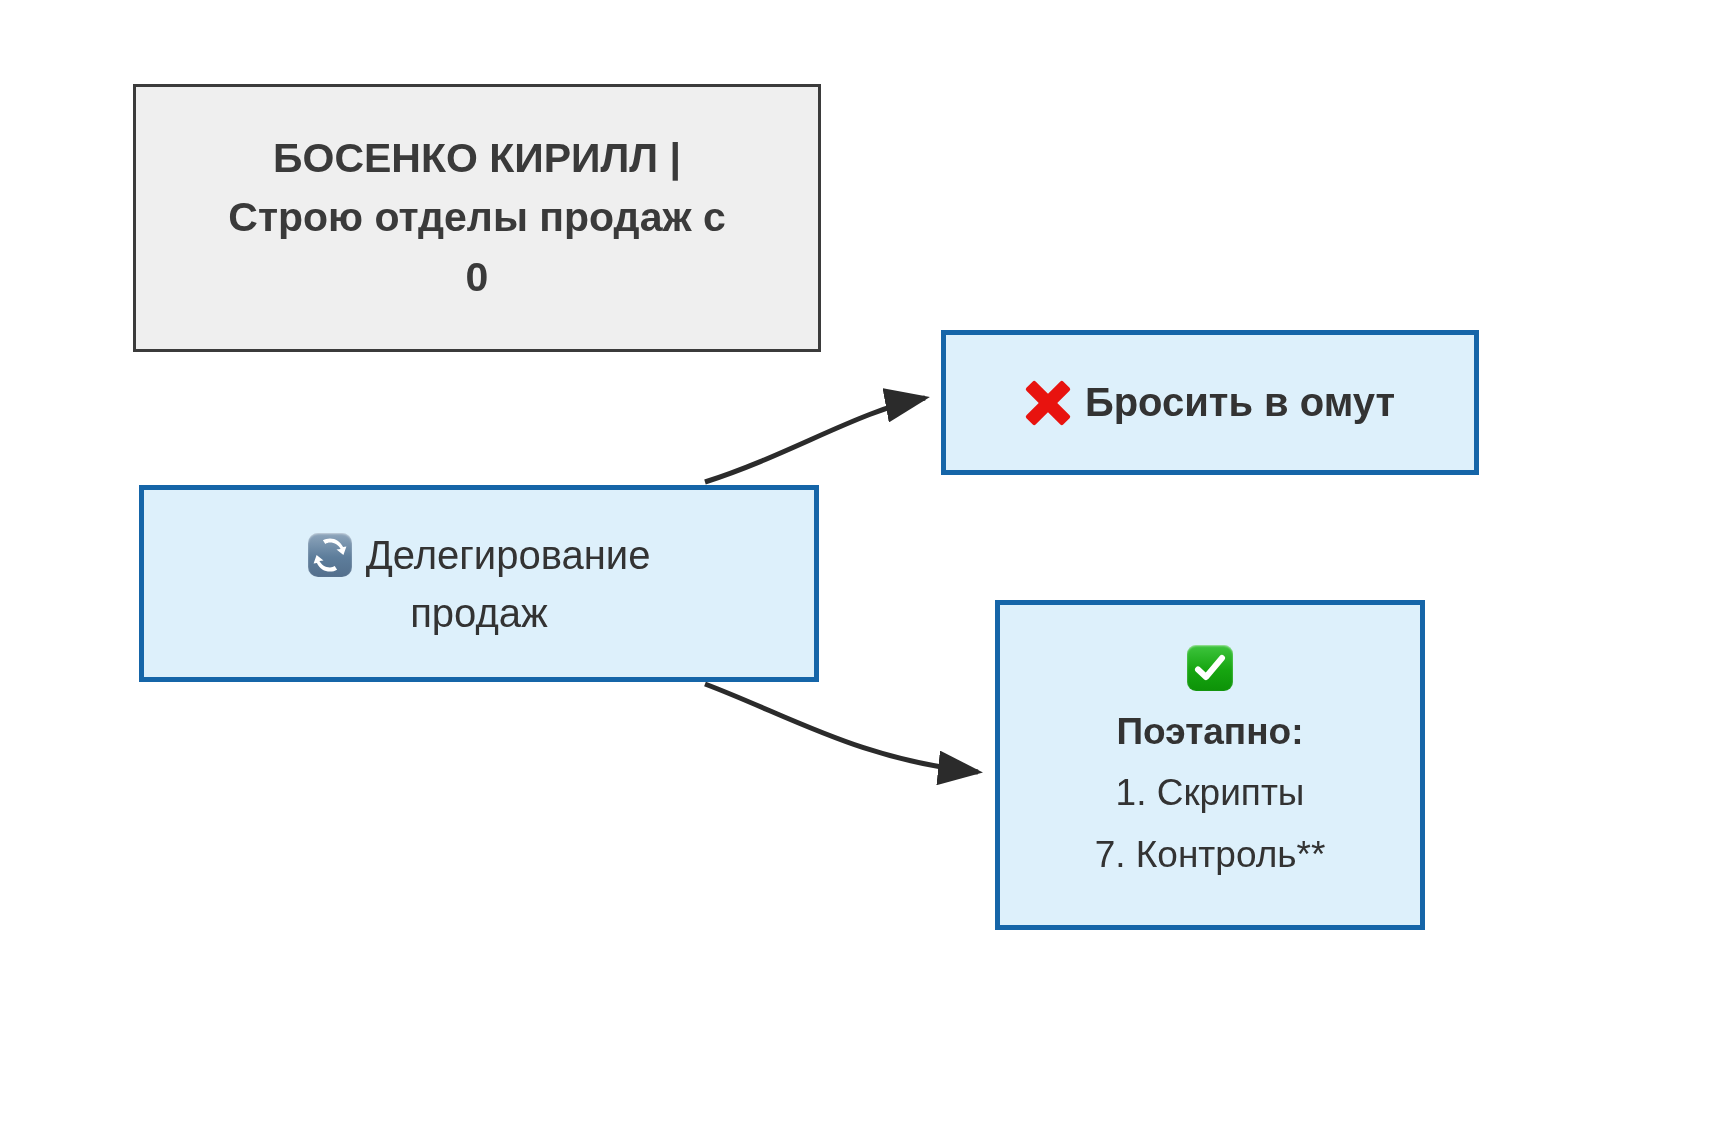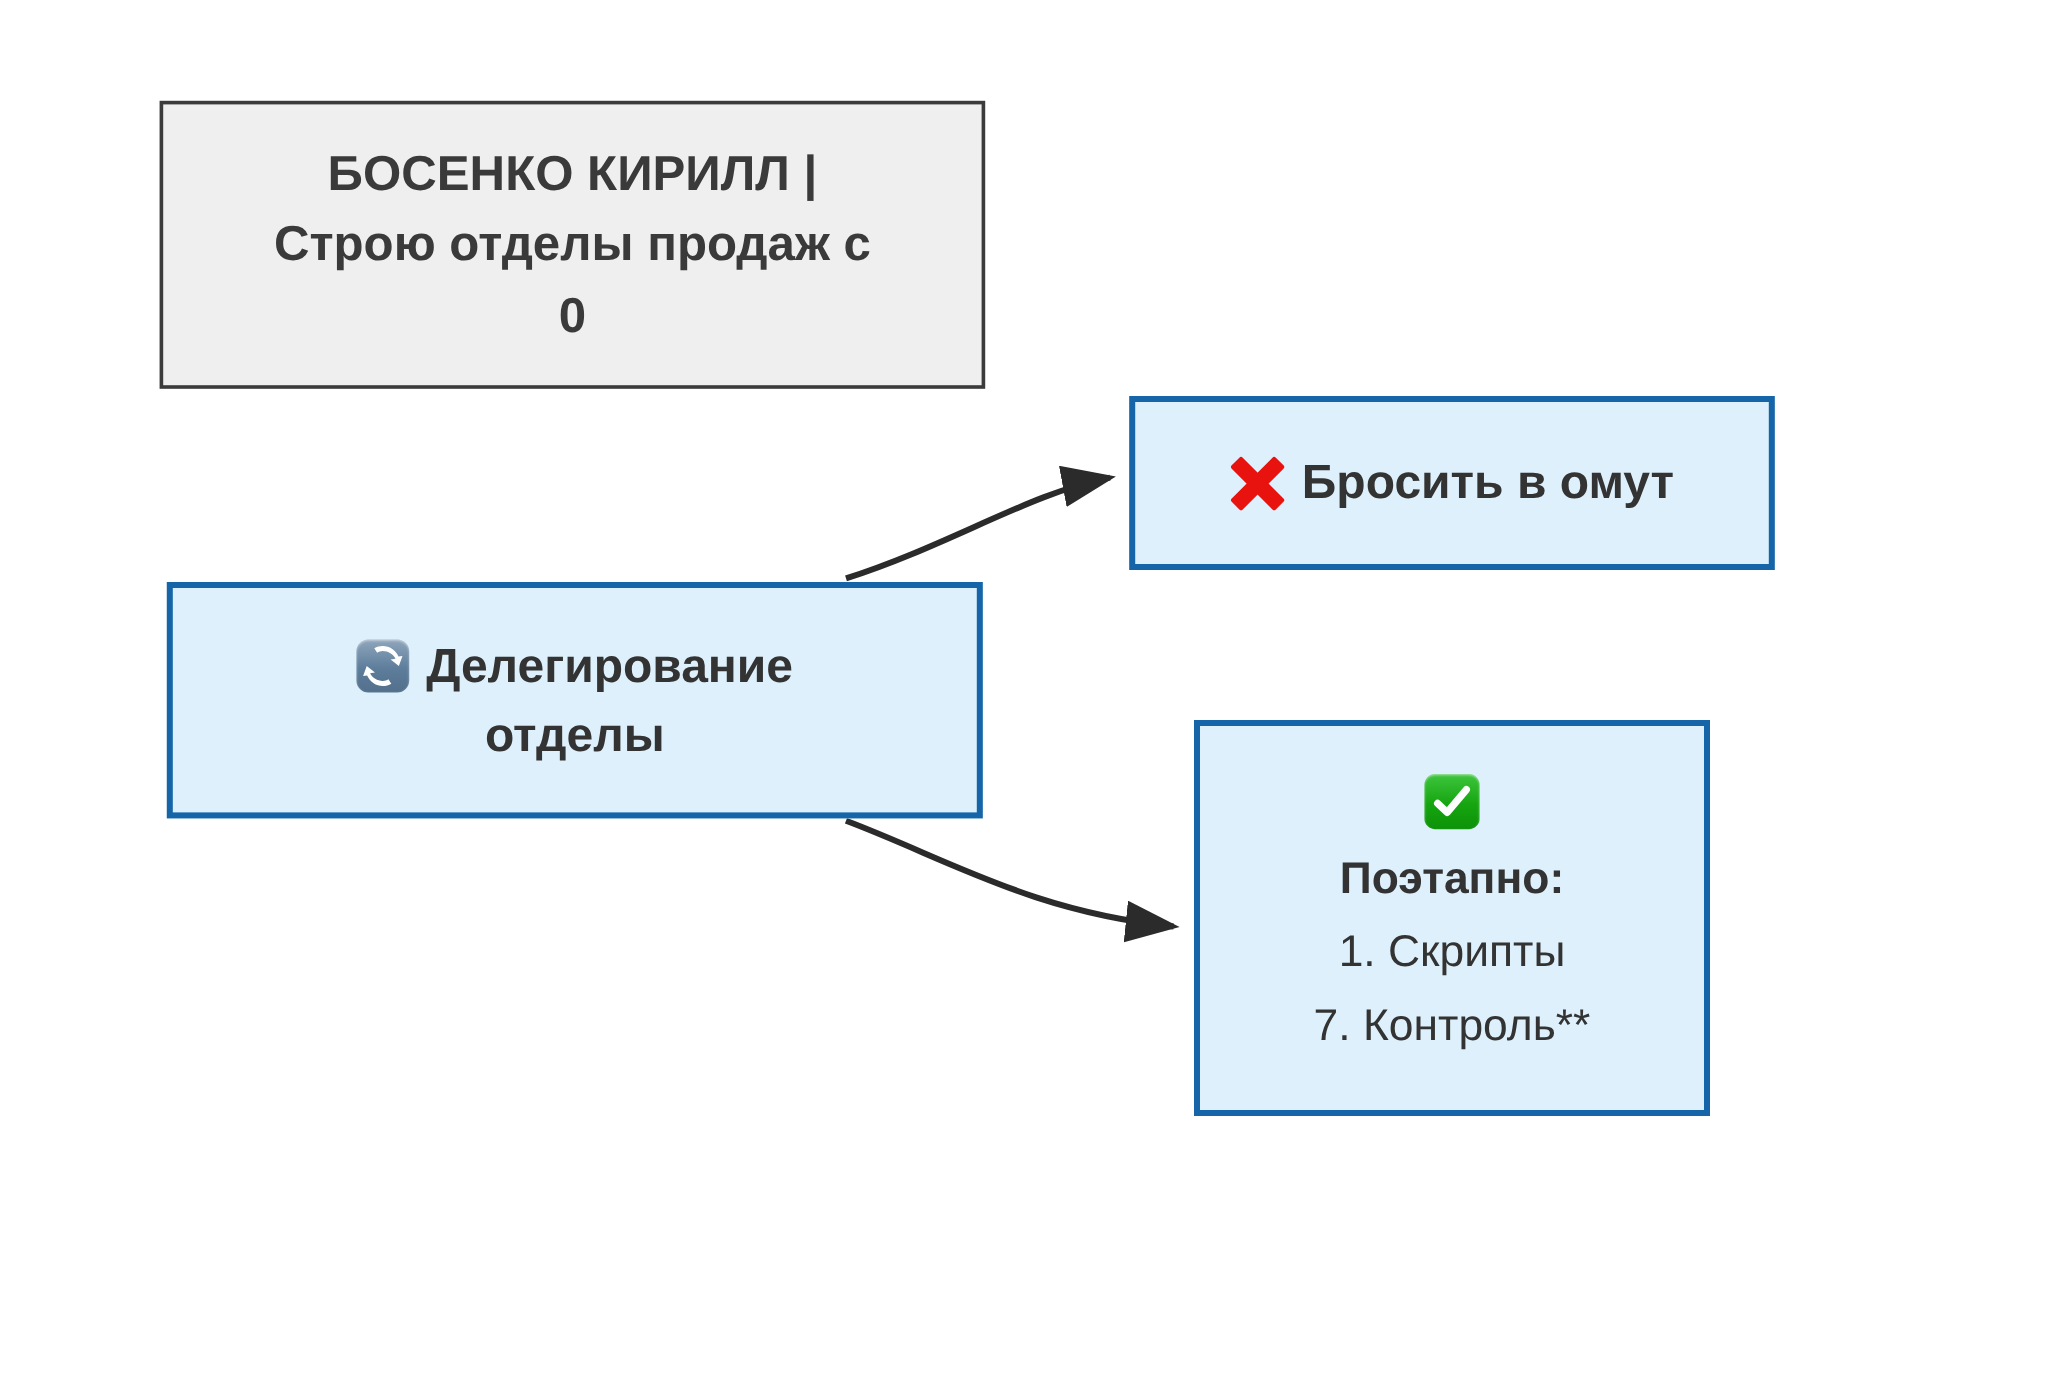--- a/index.html
+++ b/index.html
@@ -33,41 +33,41 @@
     align-items: center;
     justify-content: center;
     text-align: center;
   }
   .node-title {
     border: 3px solid #3b3b3b;
     background: #efefef;
     left: 133px;
     top: 84px;
     width: 688px;
-    height: 240px;
+    height: 268px;
     color: #3a3a3a;
     font-size: 41px;
     font-weight: bold;
     line-height: 1.45;
   }
   .node-title .line {
     white-space: pre;
   }
   .node-blue {
     border: 5px solid #1565a8;
     background: #ddf0fb;
     color: #333333;
   }
   .node-delegation {
     left: 139px;
     top: 485px;
     width: 680px;
     height: 197px;
     font-size: 40px;
-    font-weight: bold;
+    font-weight: normal;
     line-height: 1.45;
   }
   .node-omut {
     left: 941px;
     top: 330px;
     width: 538px;
     height: 145px;
     font-size: 40px;
     font-weight: bold;
   }
@@ -166,21 +166,21 @@
       <span class="icon-emoji icon-refresh">
         <svg width="44" height="44" viewBox="0 0 44 44" aria-hidden="true">
           <g fill="#ffffff">
             <path d="M22 9.5c4.6 0 8.6 2.6 10.6 6.4l-4.1 0.6 6.9 5.4 3-8.3-3.3 0.5C32.4 8.6 27.6 5.4 22 5.4c-2.6 0-5 0.7-7.1 1.9l2.4 3.6C18.6 10.1 20.2 9.5 22 9.5z"></path>
             <path d="M22 34.5c-4.6 0-8.6-2.6-10.6-6.4l4.1-0.6-6.9-5.4-3 8.3 3.3-0.5c2.7 5.5 7.5 8.7 13.1 8.7 2.6 0 5-0.7 7.1-1.9l-2.4-3.6C25.4 33.9 23.8 34.5 22 34.5z"></path>
           </g>
         </svg>
       </span>
       <span>Делегирование</span>
     </div>
-    <div>отделы</div>
+    <div>продаж</div>
   </div>
 
   <div class="node node-blue node-omut">
     <div class="row-inline">
       <span class="icon-emoji icon-cross"></span>
       <span>Бросить в омут</span>
     </div>
   </div>
 
   <div class="node node-blue node-steps">

